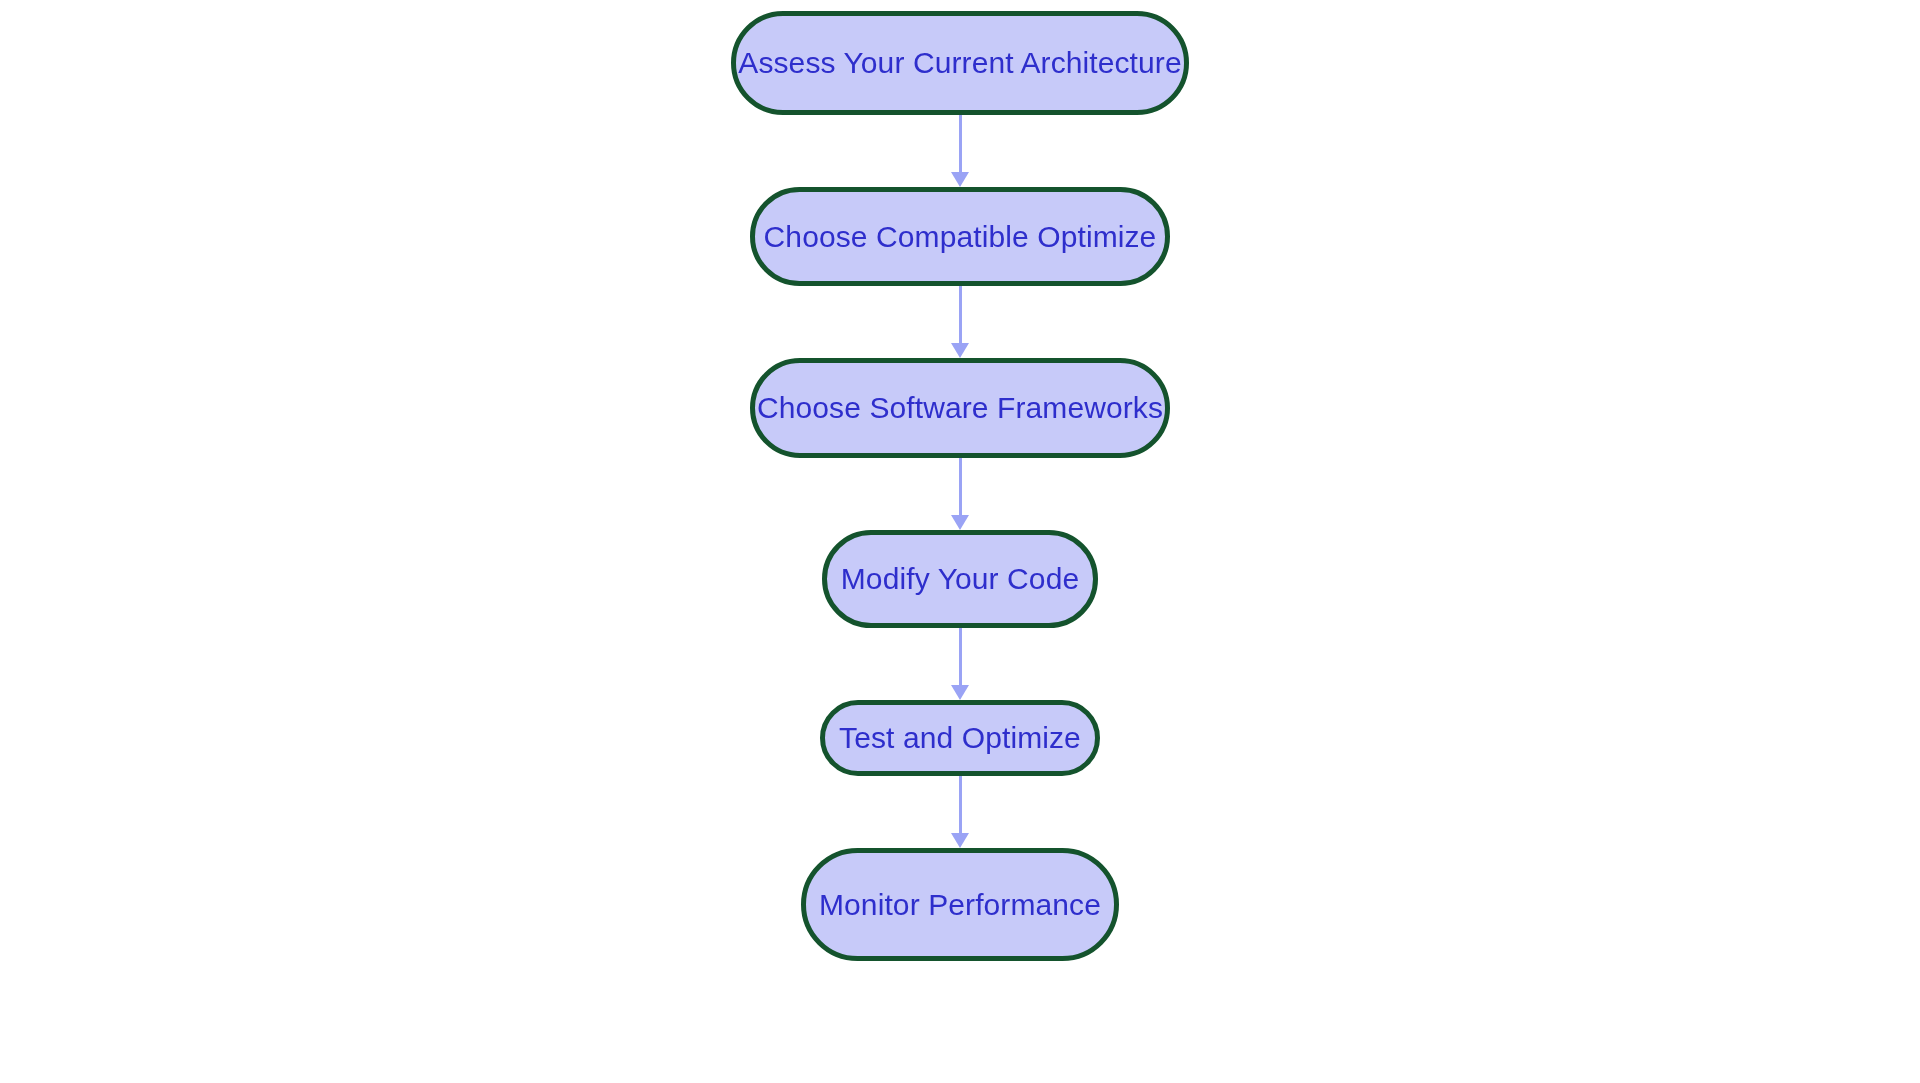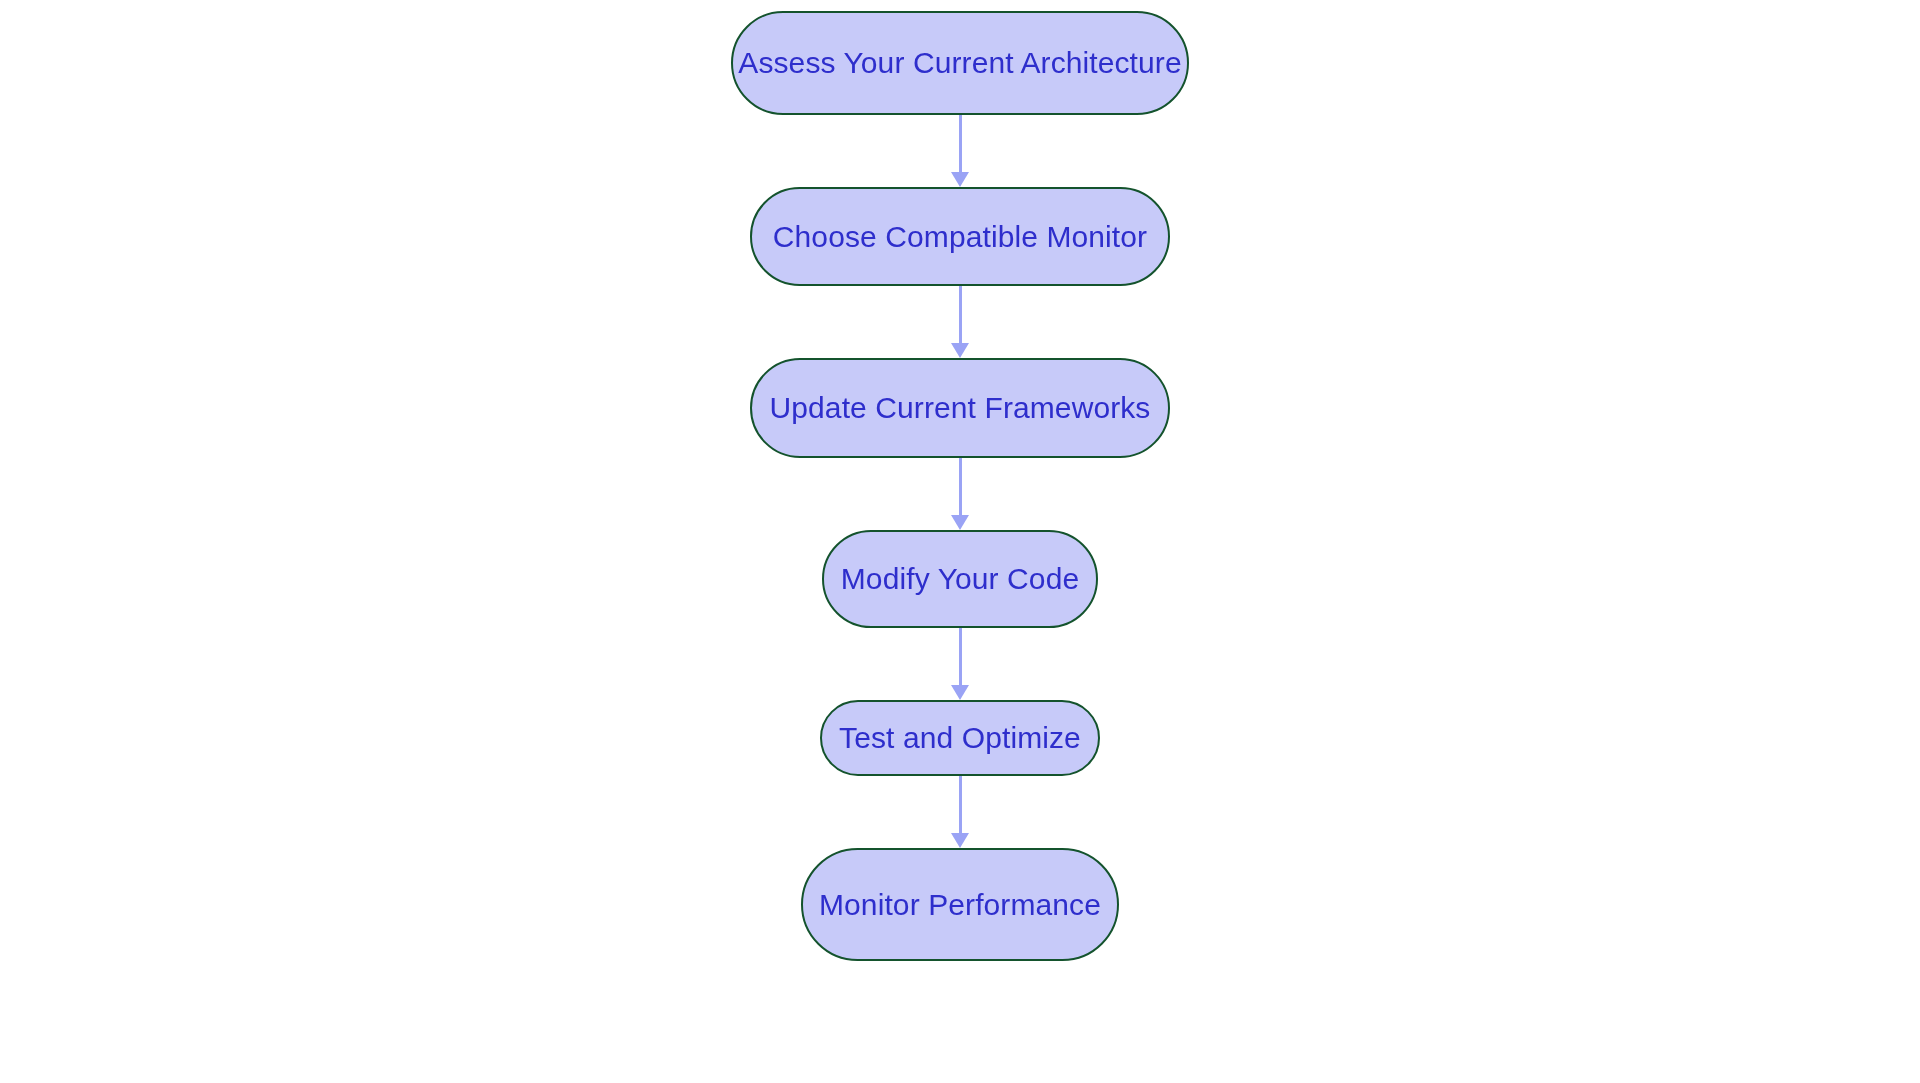--- a/index.html
+++ b/index.html
@@ -29,21 +29,21 @@
     width: 1920px;
     height: 1083px;
     display: flex;
     flex-direction: column;
     align-items: center;
   }
 
   .node {
     box-sizing: border-box;
     background: #c7caf9;
-    border: 2px solid #14532d;
+    border: 5px solid #14532d;
     border-radius: 9999px;
     color: #2e2ecc;
     font-family: "Liberation Sans", sans-serif;
     font-size: 30px;
     font-weight: 400;
     letter-spacing: 0.1px;
     line-height: 1;
     display: flex;
     align-items: center;
     justify-content: center;
@@ -92,30 +92,30 @@
     <div class="node node-0">
       <span>Assess Your Current Architecture</span>
     </div>
 
     <div class="connector">
       <div class="line"></div>
       <div class="arrowhead"></div>
     </div>
 
     <div class="node node-1">
-      <span>Choose Compatible Monitor</span>
+      <span>Choose Compatible Optimize</span>
     </div>
 
     <div class="connector">
       <div class="line"></div>
       <div class="arrowhead"></div>
     </div>
 
     <div class="node node-2">
-      <span>Update Current Frameworks</span>
+      <span>Choose Software Frameworks</span>
     </div>
 
     <div class="connector">
       <div class="line"></div>
       <div class="arrowhead"></div>
     </div>
 
     <div class="node node-3">
       <span>Modify Your Code</span>
     </div>

